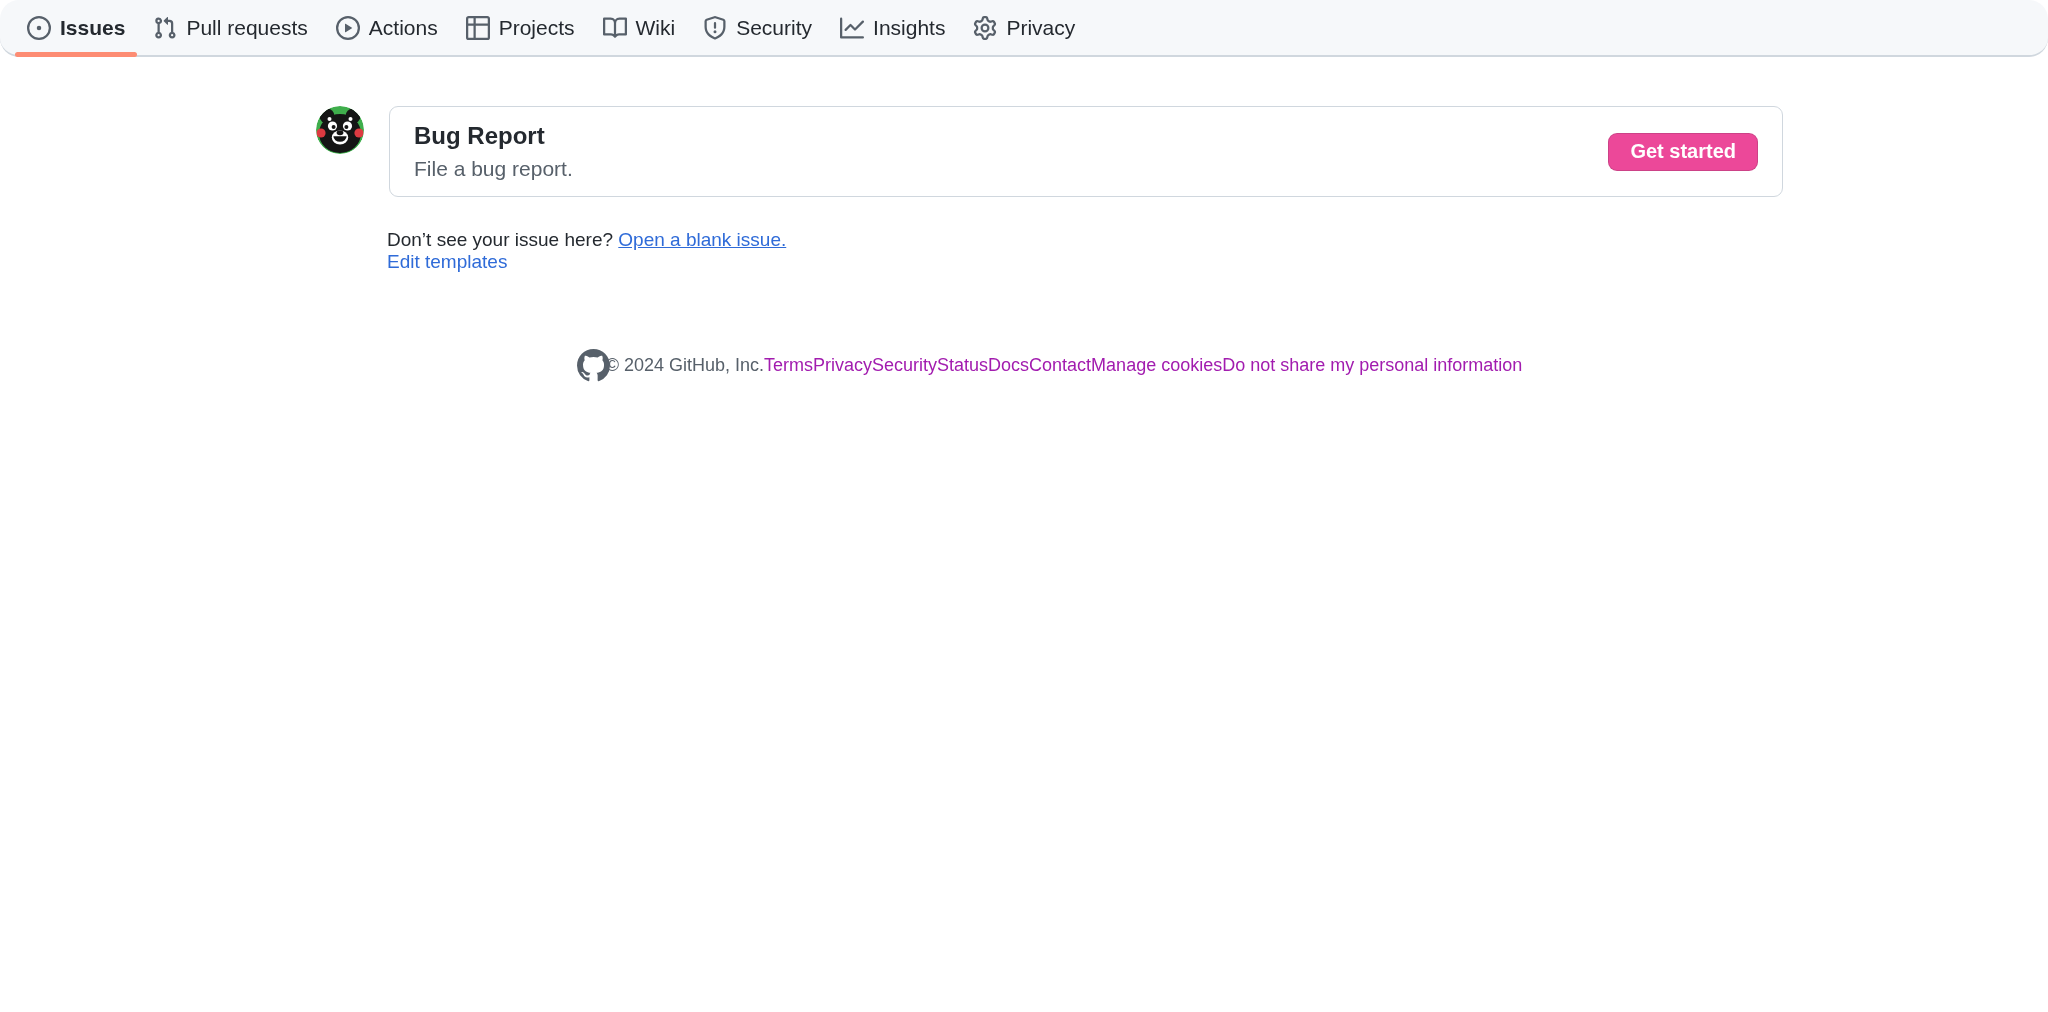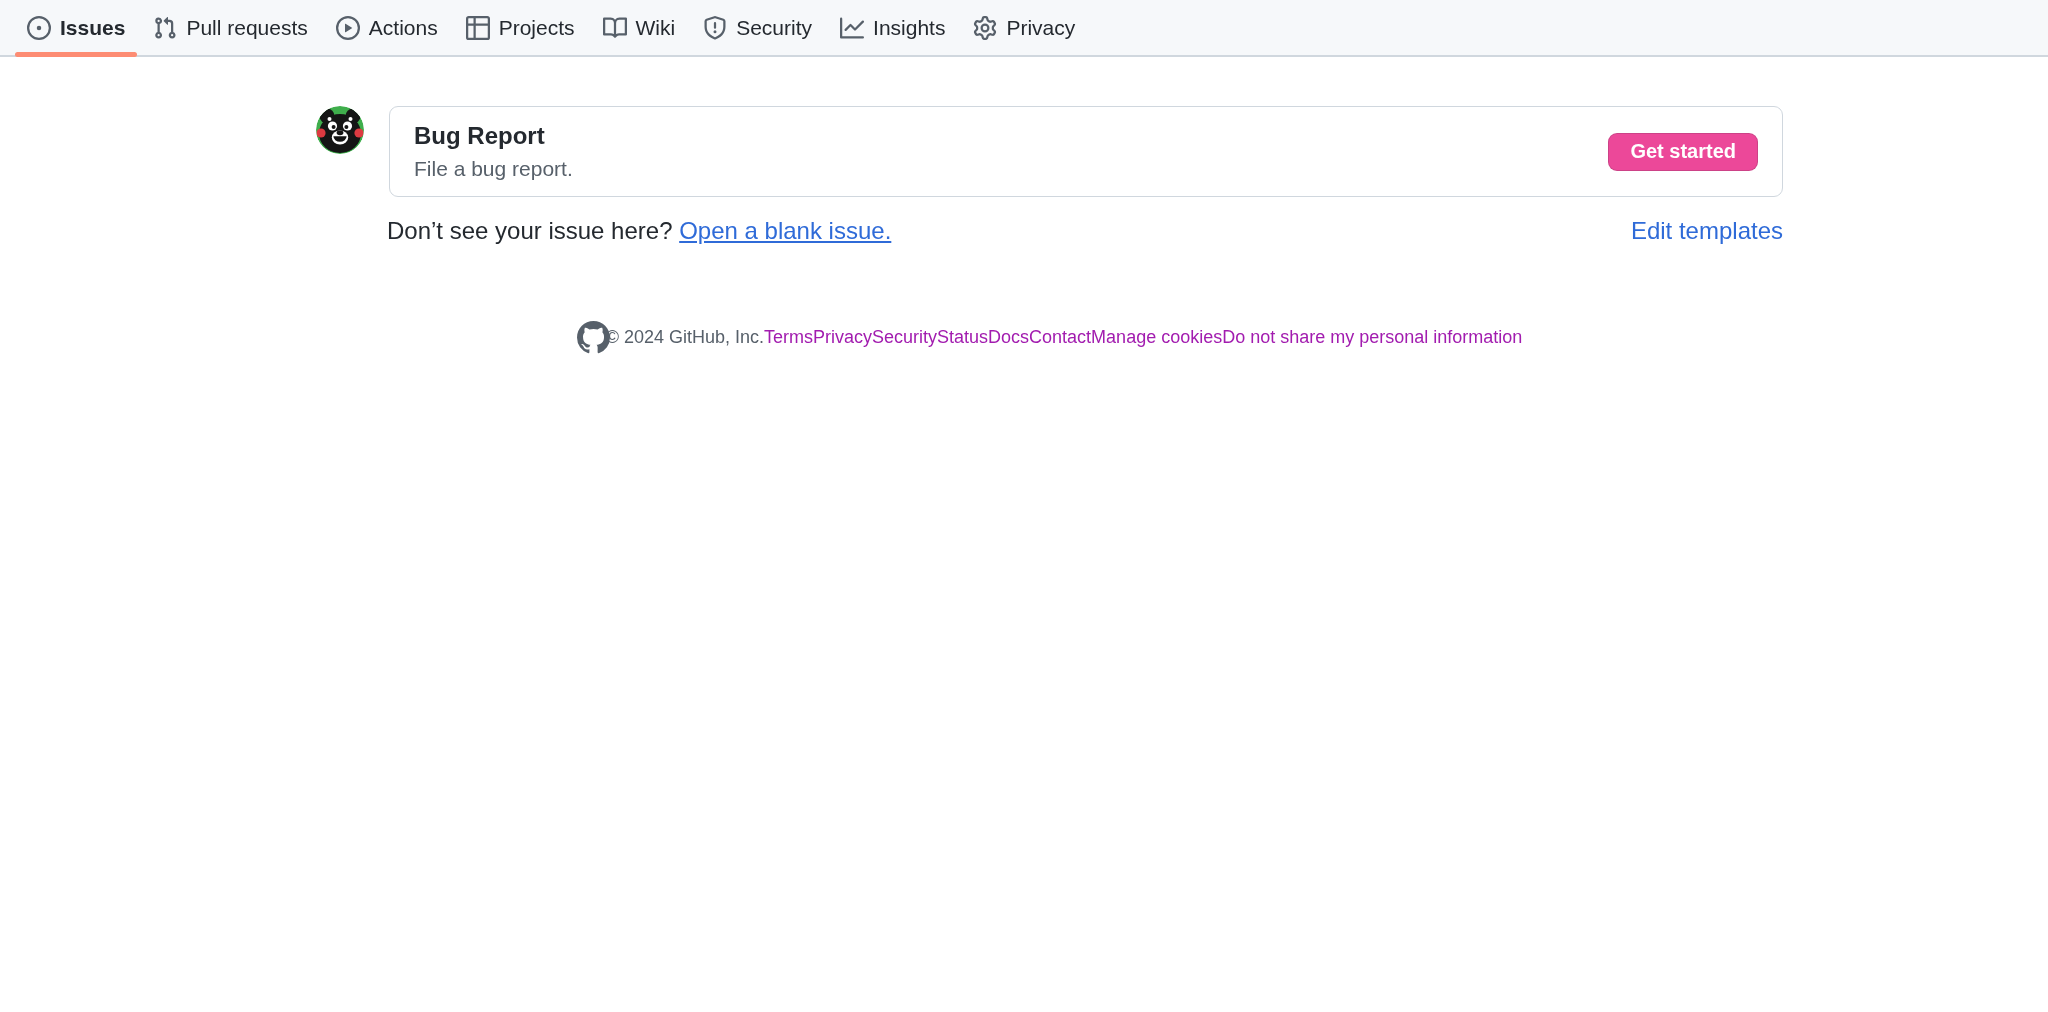--- a/index.html
+++ b/index.html
@@ -12,20 +12,21 @@
   }
 
   
   .nav {
     height:57px;
     background:#f6f8fa;
     border-bottom:2px solid #d0d7de;
     display:flex;
     align-items:stretch;
     padding-left:13px;
+    border-radius:19px;
   }
   .tab {
     display:flex;
     align-items:center;
     gap:9px;
     padding:0 14px;
     position:relative;
     font-size:21px;
     color:#24292f;
     cursor:pointer;
@@ -78,23 +79,24 @@
     border-radius:9px;
     height:38px;
     padding:0 21px;
     cursor:pointer;
   }
 
   .blank-row {
     display:flex;
     justify-content:space-between;
     align-items:baseline;
-    margin-top:20px;
+    margin-top:32px;
     padding-left:71px;
-    font-size:24px;
+    font-size:19px;
+    flex-direction:column;
   }
   .blank-prompt { color:#24292f; }
   a.link { color:#2f6bd8; text-decoration:none; cursor:pointer; }
   a.link.underlined { text-decoration:underline; }
 
   
   .footer {
     margin-top:76px;
     display:flex;
     justify-content:center;

